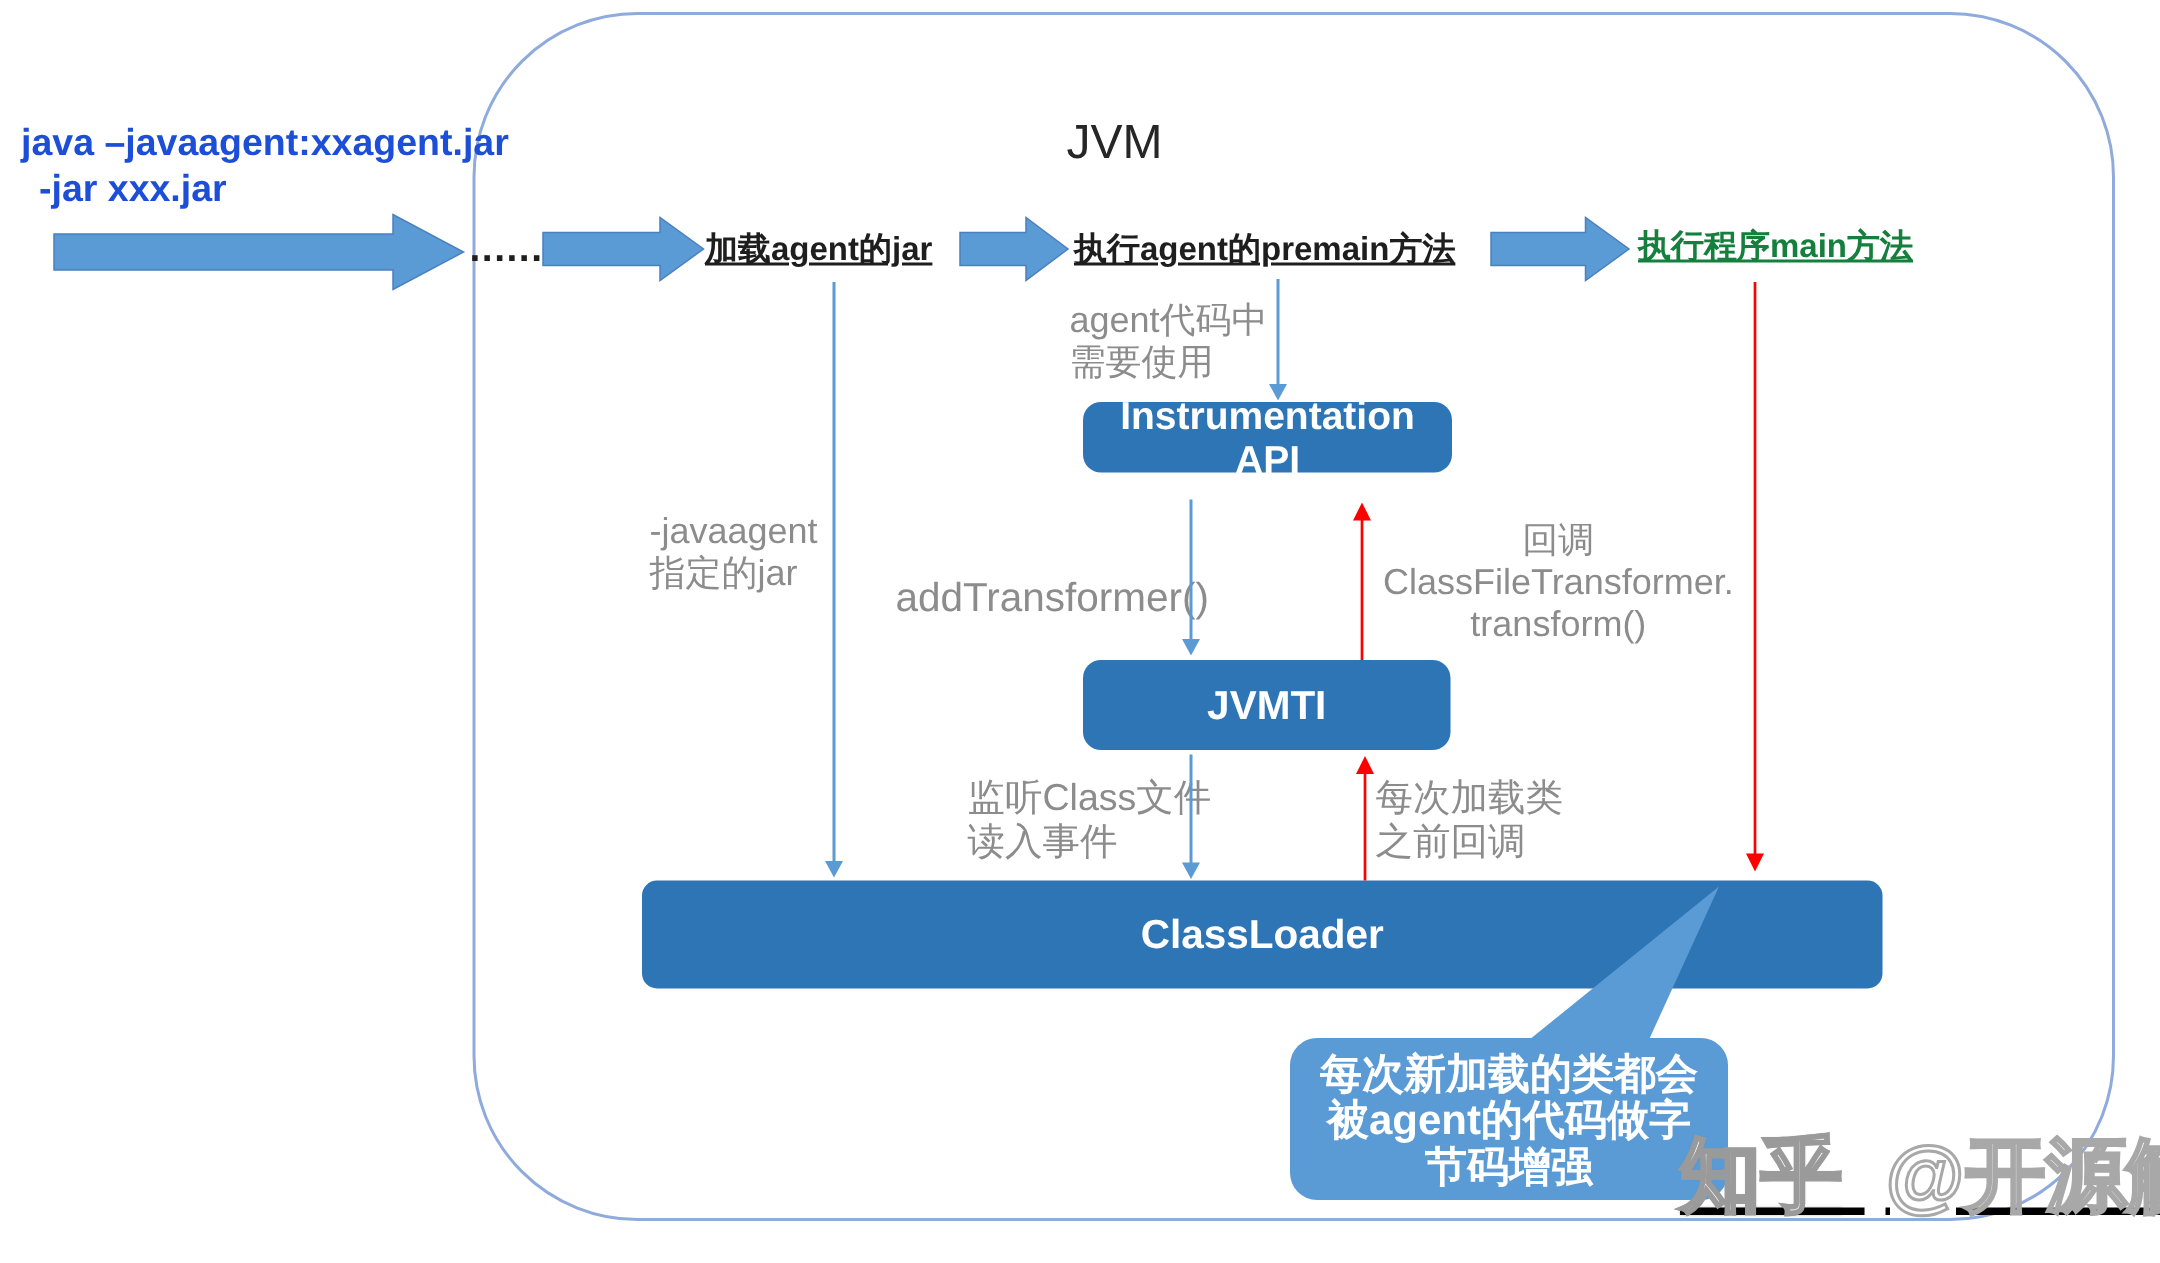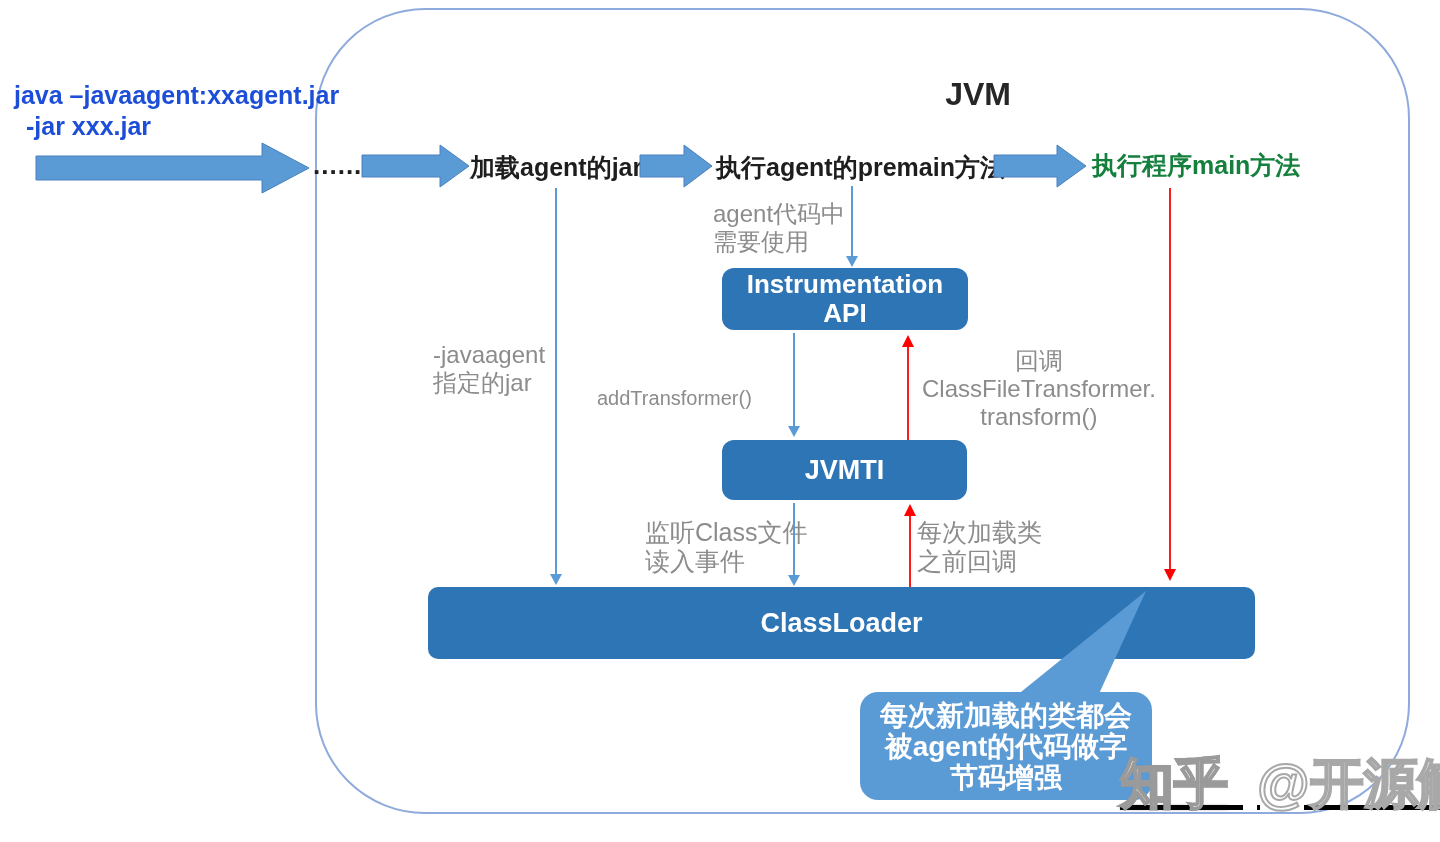--- a/index.html
+++ b/index.html
@@ -17,61 +17,61 @@
   .jvm-box {
     left: 315px; top: 8px;
     width: 1095px; height: 806px;
     border: 2px solid #8FAADC;
     border-radius: 110px;
     box-sizing: border-box;
     z-index: 1;
   }
   .jvm-title {
     left: 711px; top: 76px; width: 300px;
-    text-align: right;
-    font-size: 32px; font-weight: 700; color: #262626;
+    text-align: left;
+    font-size: 32px; font-weight: 400; color: #262626;
     z-index: 2;
   }
 
   
   .cmd { left: 14px; top: 80px; z-index: 2; color: #1d4ed8;
          font-size: 25px; font-weight: 600; line-height: 31px; }
   .cmd .line2 { padding-left: 12px; }
 
   
   .ellipsis { left: 313px; top: 150px; font-size: 26px; font-weight: 700;
               color: #1e1e1e; letter-spacing: 1px; z-index: 2; }
-  .step { top: 151px; font-size: 25px; font-weight: 700; color: #1e1e1e;
-          white-space: nowrap; z-index: 2; }
+  .step { top: 151px; font-size: 22px; font-weight: 700; color: #1e1e1e;
+          white-space: nowrap; z-index: 2; text-decoration: underline; }
   .step-load { left: 470px; }
   .step-premain { left: 716px; }
   .step-main { left: 1092px; top: 149px; color: #15803d; }
 
   
   .glabel { color: #8c8c8c; font-size: 24px; line-height: 28px;
             white-space: pre-line; z-index: 2; }
   .lbl-agent-code { left: 713px; top: 200px; }
   .lbl-javaagent { left: 433px; top: 341px; }
-  .lbl-addtransformer { left: 597px; top: 384px; font-size: 20px; }
+  .lbl-addtransformer { left: 597px; top: 384px; font-size: 27px; }
   .lbl-callback { left: 922px; top: 347px; text-align: center; }
   .lbl-startup { left: 1178px; top: 377px; line-height: 27px; }
   .lbl-listen { left: 645px; top: 518px; font-size: 25px; line-height: 29px; }
   .lbl-beforeload { left: 917px; top: 518px; font-size: 25px; line-height: 29px; }
 
   
   .node {
     background: #2E75B6;
     border-radius: 12px;
     color: #ffffff;
     font-weight: 700;
     display: flex; align-items: center; justify-content: center;
     text-align: center;
     z-index: 2;
   }
-  .node-instr { left: 722px; top: 268px; width: 246px; height: 62px;
+  .node-instr { left: 722px; top: 268px; width: 246px; height: 47px;
                 font-size: 26px; line-height: 29px; padding: 0 6px; box-sizing: border-box; }
   .node-jvmti { left: 722px; top: 440px; width: 245px; height: 60px; font-size: 27px; }
   .node-classloader { left: 428px; top: 587px; width: 827px; height: 72px;
                       border-radius: 10px; font-size: 27px; }
 
   
   .bubble {
     left: 860px; top: 692px; width: 292px; height: 108px;
     background: #5B9BD5; border-radius: 18px;
     color: #ffffff; font-size: 28px; font-weight: 700; line-height: 31px;

